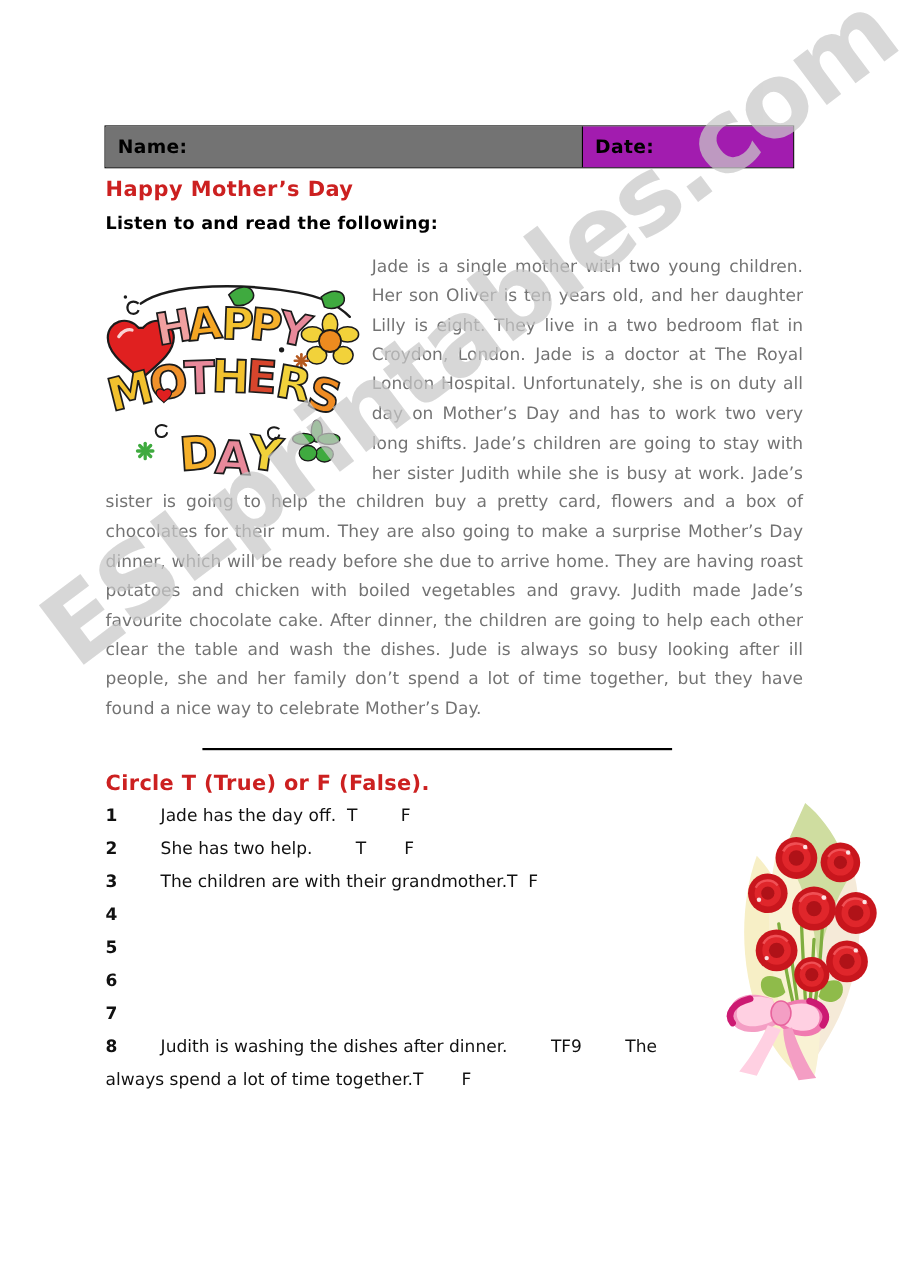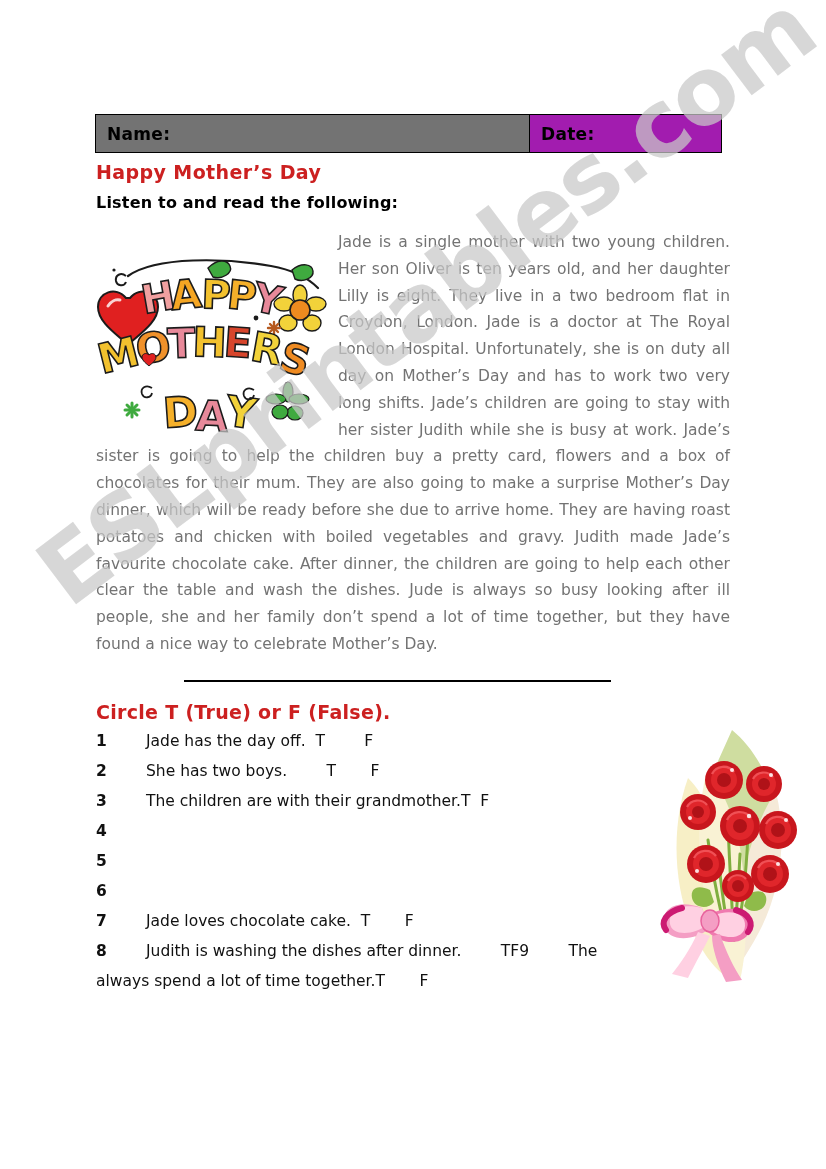--- a/index.html
+++ b/index.html
@@ -298,38 +298,37 @@
 
   <div class="title-red" id="tf-heading">Circle T (True) or F (False).</div>
 
   <div class="q-list">
     <div class="q-row">
       <span class="q-num">1</span>
       <span class="q-body">Jade has the day off.  T        F</span>
     </div>
     <div class="q-row">
       <span class="q-num">2</span>
-      <span class="q-body">She has two boys.        T       F</span>
+      <span class="q-body">She has two help.        T       F</span>
     </div>
     <div class="q-row">
       <span class="q-num">3</span>
       <span class="q-body">The children are with their grandmother.T  F</span>
     </div>
     <div class="q-row">
       <span class="q-num">4</span>
     </div>
     <div class="q-row">
       <span class="q-num">5</span>
     </div>
     <div class="q-row">
       <span class="q-num">6</span>
     </div>
     <div class="q-row">
       <span class="q-num">7</span>
-      <span class="q-body">Jade loves chocolate cake.  T       F</span>
     </div>
     <div class="q-row">
       <span class="q-num">8</span>
       <span class="q-body">Judith is washing the dishes after dinner.        TF9        The</span>
     </div>
   </div>
 
   <div class="q-tail">always spend a lot of time together.T       F</div>
 
   <div class="bouquet-wrap">

